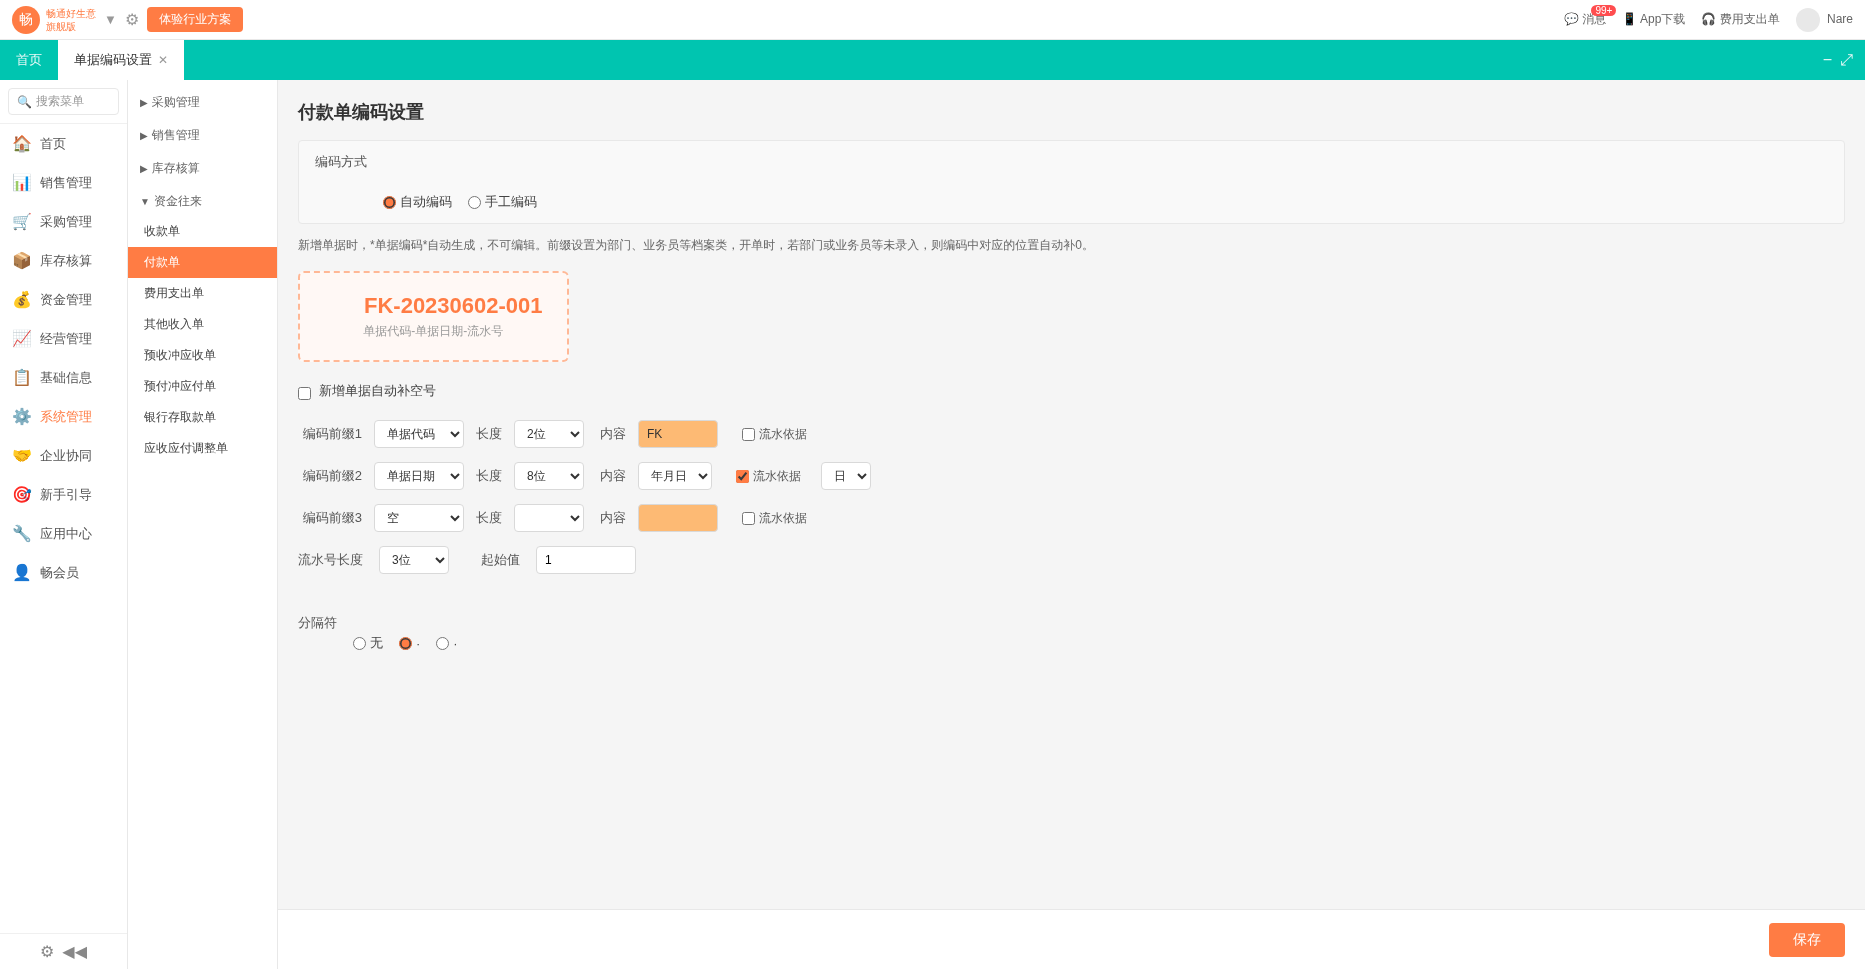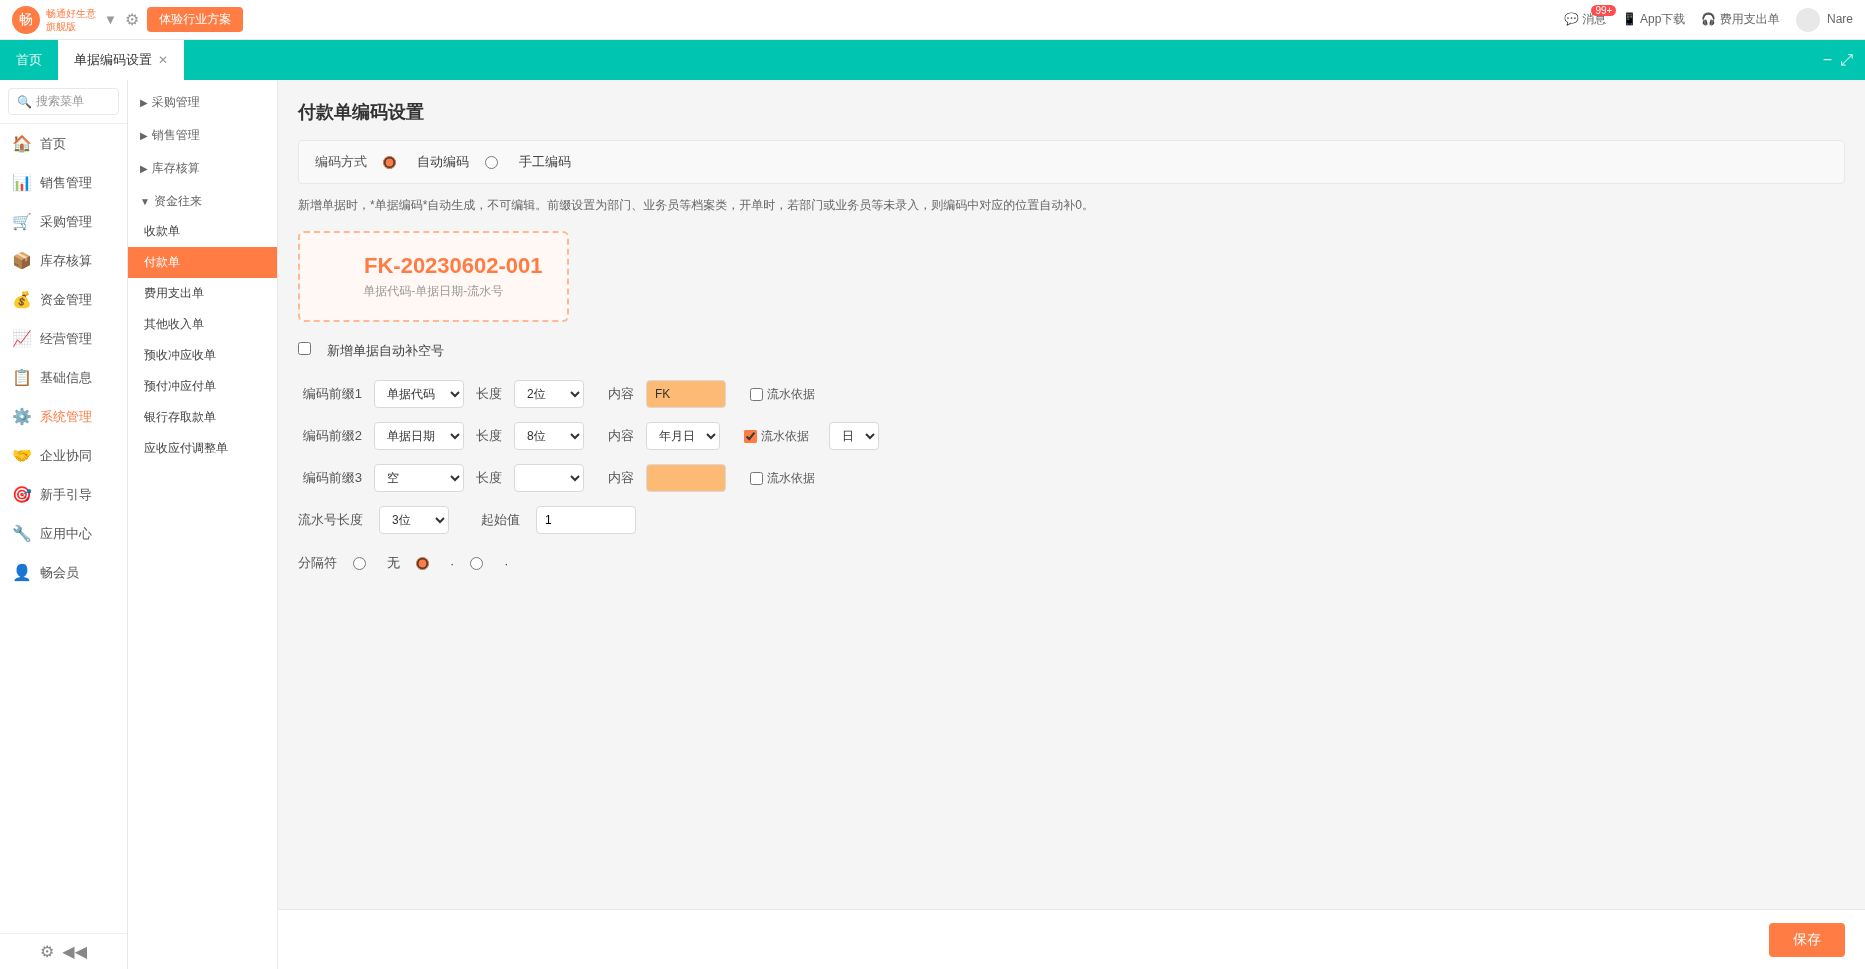--- a/index.html
+++ b/index.html
@@ -153,52 +153,52 @@
       background: #f9f9f9;
       border: 1px solid #e8e8e8;
       border-radius: 4px;
       padding: 12px 16px;
       display: flex;
       gap: 16px;
       margin-bottom: 12px;
     }
     .encoding-label { font-size: 13px; color: #555; }
     .radio-group { display: flex; align-items: center; gap: 16px; }
-    .radio-item { display: flex; align-items: center; gap: 21px; cursor: pointer; font-size: 13px; color: #444; }
+    .radio-item { display: flex; align-items: center; gap: 4px; cursor: pointer; font-size: 13px; color: #444; margin-top: 40px; }
     input[type=radio] { accent-color: #ff7c44; cursor: pointer; }
 
     
     .info-text { font-size: 12px; color: #666; margin-bottom: 16px; line-height: 1.6; }
 
     
     .code-preview {
       border: 2px dashed #ffb896;
       background: #fff8f5;
       border-radius: 6px;
       padding: 20px 24px;
       display: inline-block;
       margin-bottom: 20px;
     }
     .code-preview-main { font-size: 22px; font-weight: 700; color: #ff7c44; margin-left: 40px; }
     .code-preview-sub { font-size: 12px; color: #999; margin-top: 4px; text-align: center; }
 
     
-    .checkbox-row { display: flex; align-items: flex-start; gap: 16px; margin-bottom: 20px; font-size: 13px; color: #444; }
+    .checkbox-row { display: flex; align-items: flex-end; gap: 8px; margin-bottom: 20px; font-size: 13px; color: #444; }
     input[type=checkbox] { accent-color: #ff7c44; cursor: pointer; }
 
     
     .form-row {
       display: flex;
       align-items: center;
       gap: 12px;
       margin-bottom: 14px;
     }
     .form-label { font-size: 13px; color: #555; width: 64px; text-align: right; flex-shrink: 0; }
     .length-label { font-size: 13px; color: #555; }
-    .content-label { font-size: 13px; color: #555; margin-left: 12px; }
+    .content-label { font-size: 13px; color: #555; margin-left: 4px; }
     .content-input {
       border: 1px solid #d9d9d9;
       border-radius: 4px;
       padding: 4px 8px;
       font-size: 12px;
       color: #333;
       background: #fdba74;
       width: 80px;
       height: 28px;
     }

